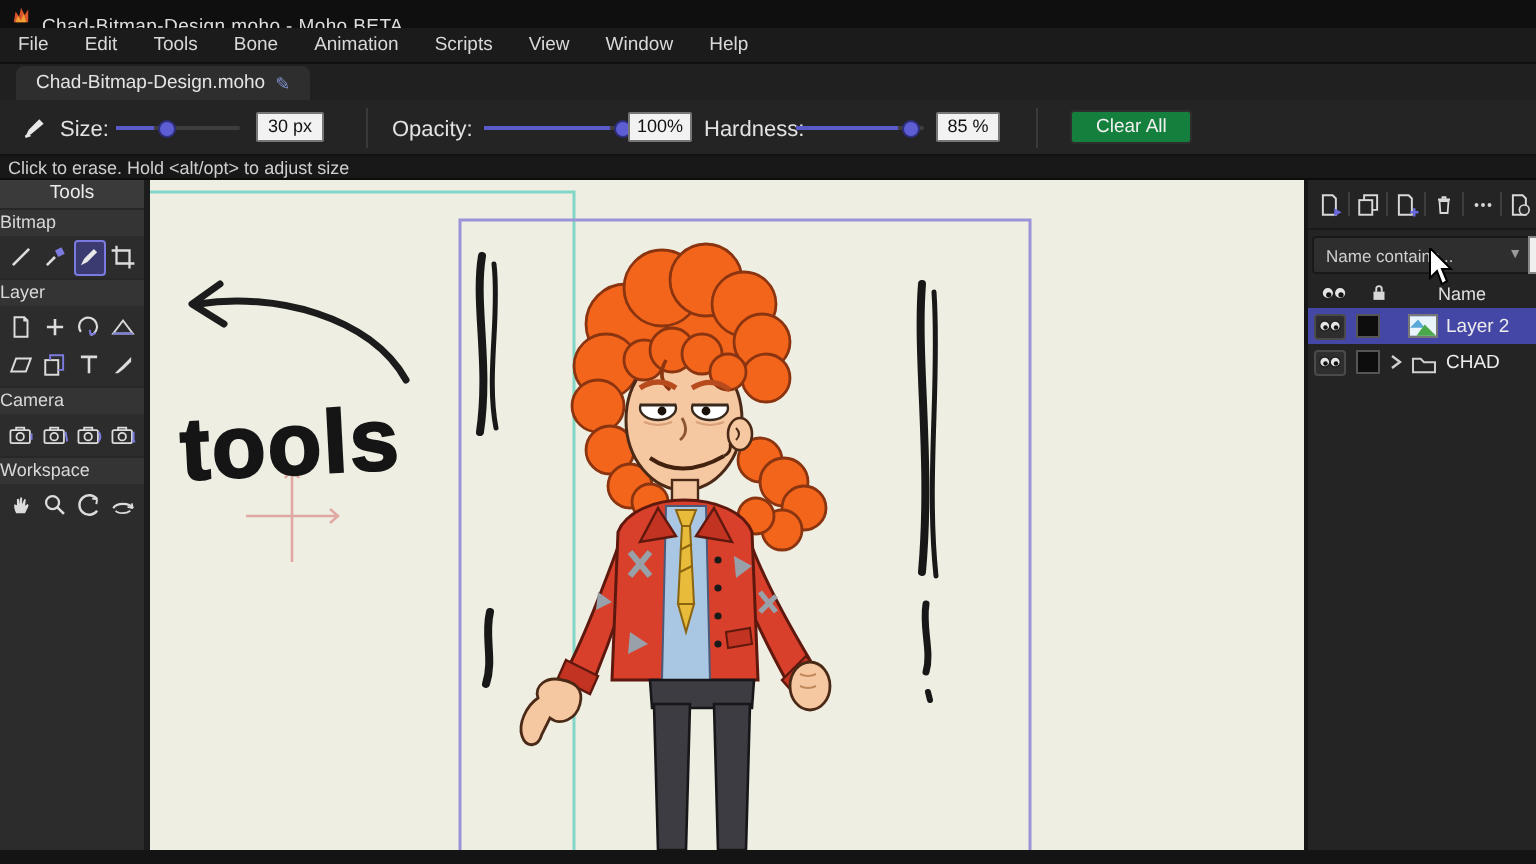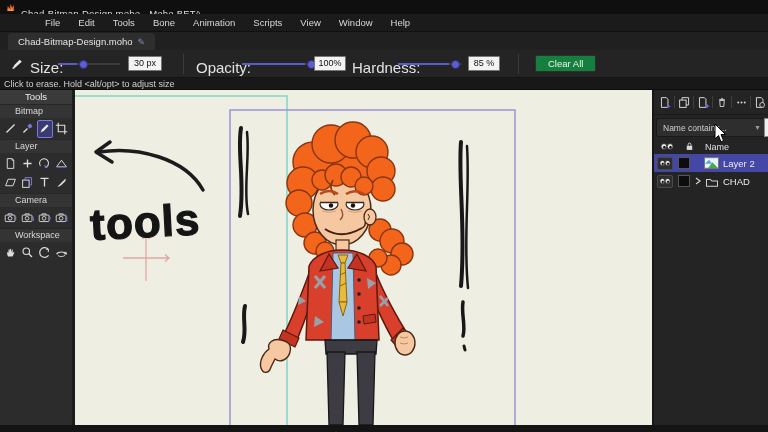--- a/index.html
+++ b/index.html
@@ -4,45 +4,45 @@
 <style>
   html,body{margin:0;padding:0;background:#000;}
   #app{position:relative;width:768px;height:432px;background:#1c1c1c;overflow:hidden;
        font-family:"Liberation Sans",sans-serif;color:#e0e0e0;-webkit-font-smoothing:antialiased;}
   .abs{position:absolute;}
   
   #titlebar{left:0;top:0;width:768px;height:14px;background:#0f0f0f;display:flex;align-items:center;}
   #titlebar .logo{width:9px;height:9px;margin:0 6px 0 6px;}
   #titlebar .title{font-size:9.5px;color:#dedede;letter-spacing:.2px;margin-top:12px;}
   
-  #menubar{left:0;top:14px;width:768px;height:18px;background:#1b1b1b;display:flex;align-items:center;border-bottom:1px solid #101010;box-sizing:border-box;padding-left:36px;}
+  #menubar{left:0;top:14px;width:768px;height:18px;background:#1b1b1b;display:flex;align-items:center;border-bottom:1px solid #101010;box-sizing:border-box;}
   .menu-item{font-size:9.5px;color:#d8d8d8;padding:0 9px;height:18px;line-height:18px;cursor:default;}
   
   #tabrow{left:0;top:32px;width:768px;height:18px;background:#202020;}
   .doc-tab{position:absolute;left:8px;top:1px;height:17px;background:#2e2e2e;border-radius:4px 4px 0 0;
            display:flex;align-items:center;padding:0 10px;font-size:9.5px;color:#e4e4e4;}
   .doc-tab .pencil{color:#7d8fc7;font-size:9px;margin-left:5px;}
   
   #toolbar{left:0;top:50px;width:768px;height:28px;background:#242424;border-bottom:1px solid #121212;box-sizing:border-box;}
-  .tb-label{position:absolute;top:9px;font-size:15px;color:#e2e2e2;}
+  .tb-label{position:absolute;top:9px;font-size:11px;color:#e2e2e2;}
   .tb-input{position:absolute;top:6px;height:13px;background:#f2f2f2;color:#111;border:1px solid #777;
             font-size:9px;line-height:13px;text-align:center;border-radius:1px;}
   .slider{position:absolute;top:13px;height:2px;background:#3d3d3d;border-radius:1px;}
   .slider .fill{position:absolute;left:0;top:0;height:2px;background:#5a5ac8;}
   .slider .thumb{position:absolute;top:-3.5px;width:9px;height:9px;border-radius:50%;background:#5e5ed4;border:1px solid #2e2e7a;box-sizing:border-box;}
   .tb-sep{position:absolute;top:4px;width:1px;height:20px;background:#3a3a3a;}
   .tb-btn{position:absolute;top:5px;height:17px;background:#15803d;border:1px solid #2e2e2e;color:#f0f0f0;
           font-size:9.5px;line-height:16px;padding:0 12px;border-radius:2px;}
   
   #statusbar{left:0;top:78px;width:768px;height:12px;background:#181818;display:flex;align-items:center;border-bottom:1px solid #0c0c0c;box-sizing:border-box;}
   #statusbar span{font-size:9px;color:#cfcfcf;margin-left:4px;}
   
   #toolspanel{left:0;top:90px;width:72px;height:335px;background:#2c2c2c;}
   .tp-title{height:14px;background:#3a3a3a;text-align:center;font-size:9.5px;line-height:14px;color:#ebebeb;}
-  .tp-section{height:13px;background:#343434;font-size:9px;line-height:13px;color:#d8d8d8;padding-left:15px;border-top:1px solid #272727;}
+  .tp-section{height:13px;background:#343434;font-size:9px;line-height:13px;color:#d8d8d8;padding-left:0;border-top:1px solid #272727;}
   .tool-grid{display:flex;flex-wrap:wrap;padding:1px 2px;}
   .tool-btn{width:16px;height:18px;display:flex;align-items:center;justify-content:center;margin:0.5px;border:1px solid transparent;box-sizing:border-box;border-radius:2px;}
   .tool-btn.selected{background:#3b3b72;border-color:#7a7ae0;}
   .tool-btn svg{display:block;}
   
   #canvas{left:75px;top:90px;width:577px;height:335px;background:#efeee3;}
   
   #layerspanel{left:652px;top:90px;width:116px;height:335px;background:#242424;border-left:2px solid #161616;box-sizing:border-box;}
   .lp-toolbar{display:flex;align-items:center;height:24px;padding-left:3px;border-bottom:1px solid #1a1a1a;}
   .lp-btn{width:16px;height:16px;display:flex;align-items:center;justify-content:center;}
@@ -458,21 +458,21 @@
       <svg style="margin-left:6px" width="14" height="9" viewBox="0 0 16 10">
           <circle cx="4.5" cy="5" r="3.4" fill="#e4e4e4" stroke="#222"></circle>
           <circle cx="11.5" cy="5" r="3.4" fill="#e4e4e4" stroke="#222"></circle>
           <circle cx="5" cy="6" r="1.5" fill="#111"></circle>
           <circle cx="12" cy="6" r="1.5" fill="#111"></circle>
         </svg>
       <svg style="margin-left:10px" width="11" height="11" viewBox="0 0 16 16">
           <rect x="4" y="7" width="8" height="6" fill="#d8d8d8"></rect>
           <path d="M6 7 V5 a2 2 0 0 1 4 0 V7" stroke="#d8d8d8" stroke-width="1.4" fill="none"></path>
         </svg>
-      <span class="lname" style="margin-left:10px">Name</span>
+      <span class="lname" style="margin-left:24px">Name</span>
     </div>
 
     <div class="lrow selected">
       <div class="eye-btn">
           <svg width="12" height="8" viewBox="0 0 16 10">
             <circle cx="4.5" cy="5" r="3.4" fill="#e4e4e4" stroke="#222"></circle>
             <circle cx="11.5" cy="5" r="3.4" fill="#e4e4e4" stroke="#222"></circle>
             <circle cx="5" cy="6" r="1.5" fill="#111"></circle>
             <circle cx="12" cy="6" r="1.5" fill="#111"></circle>
           </svg>

